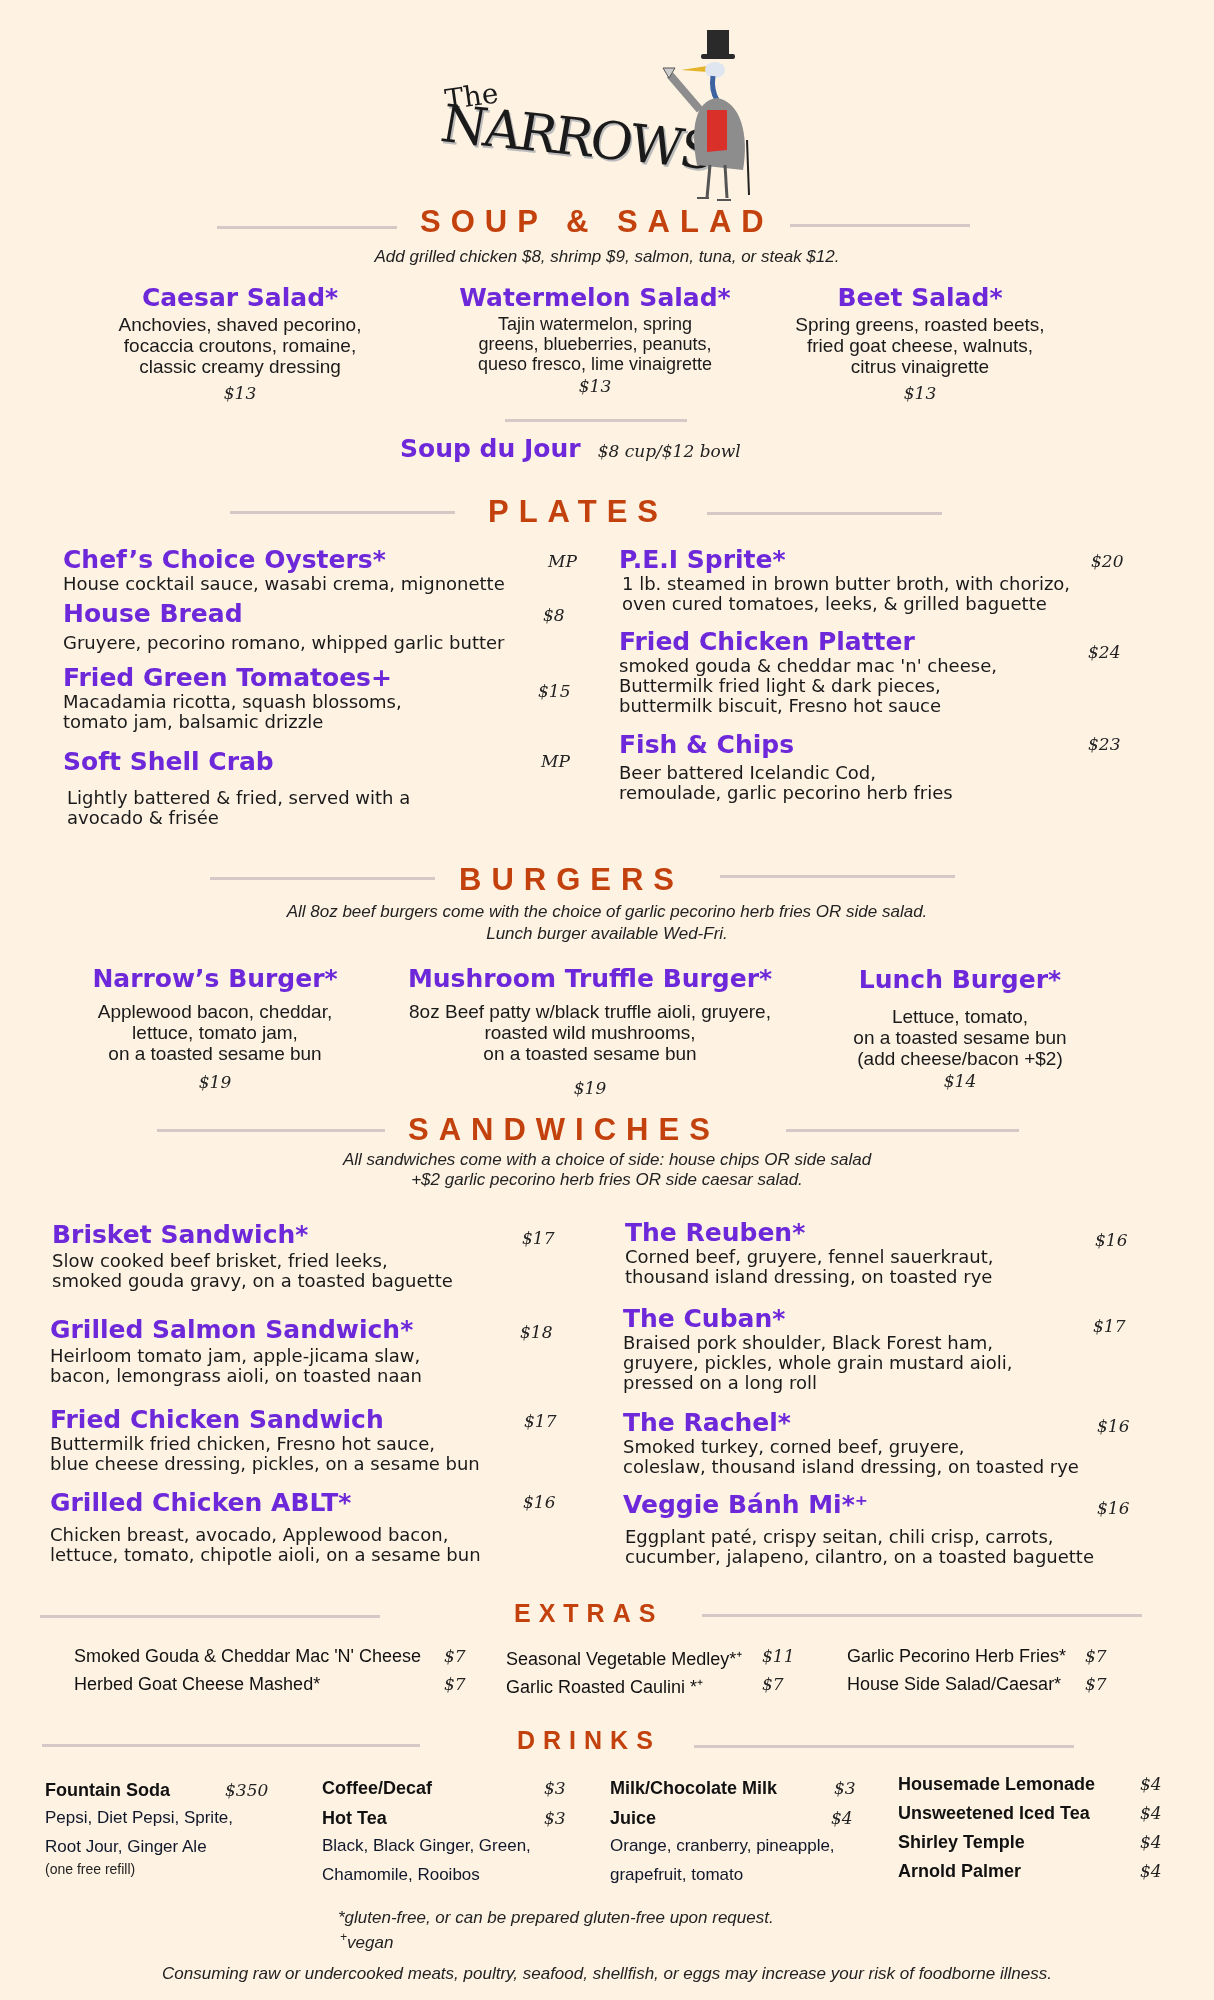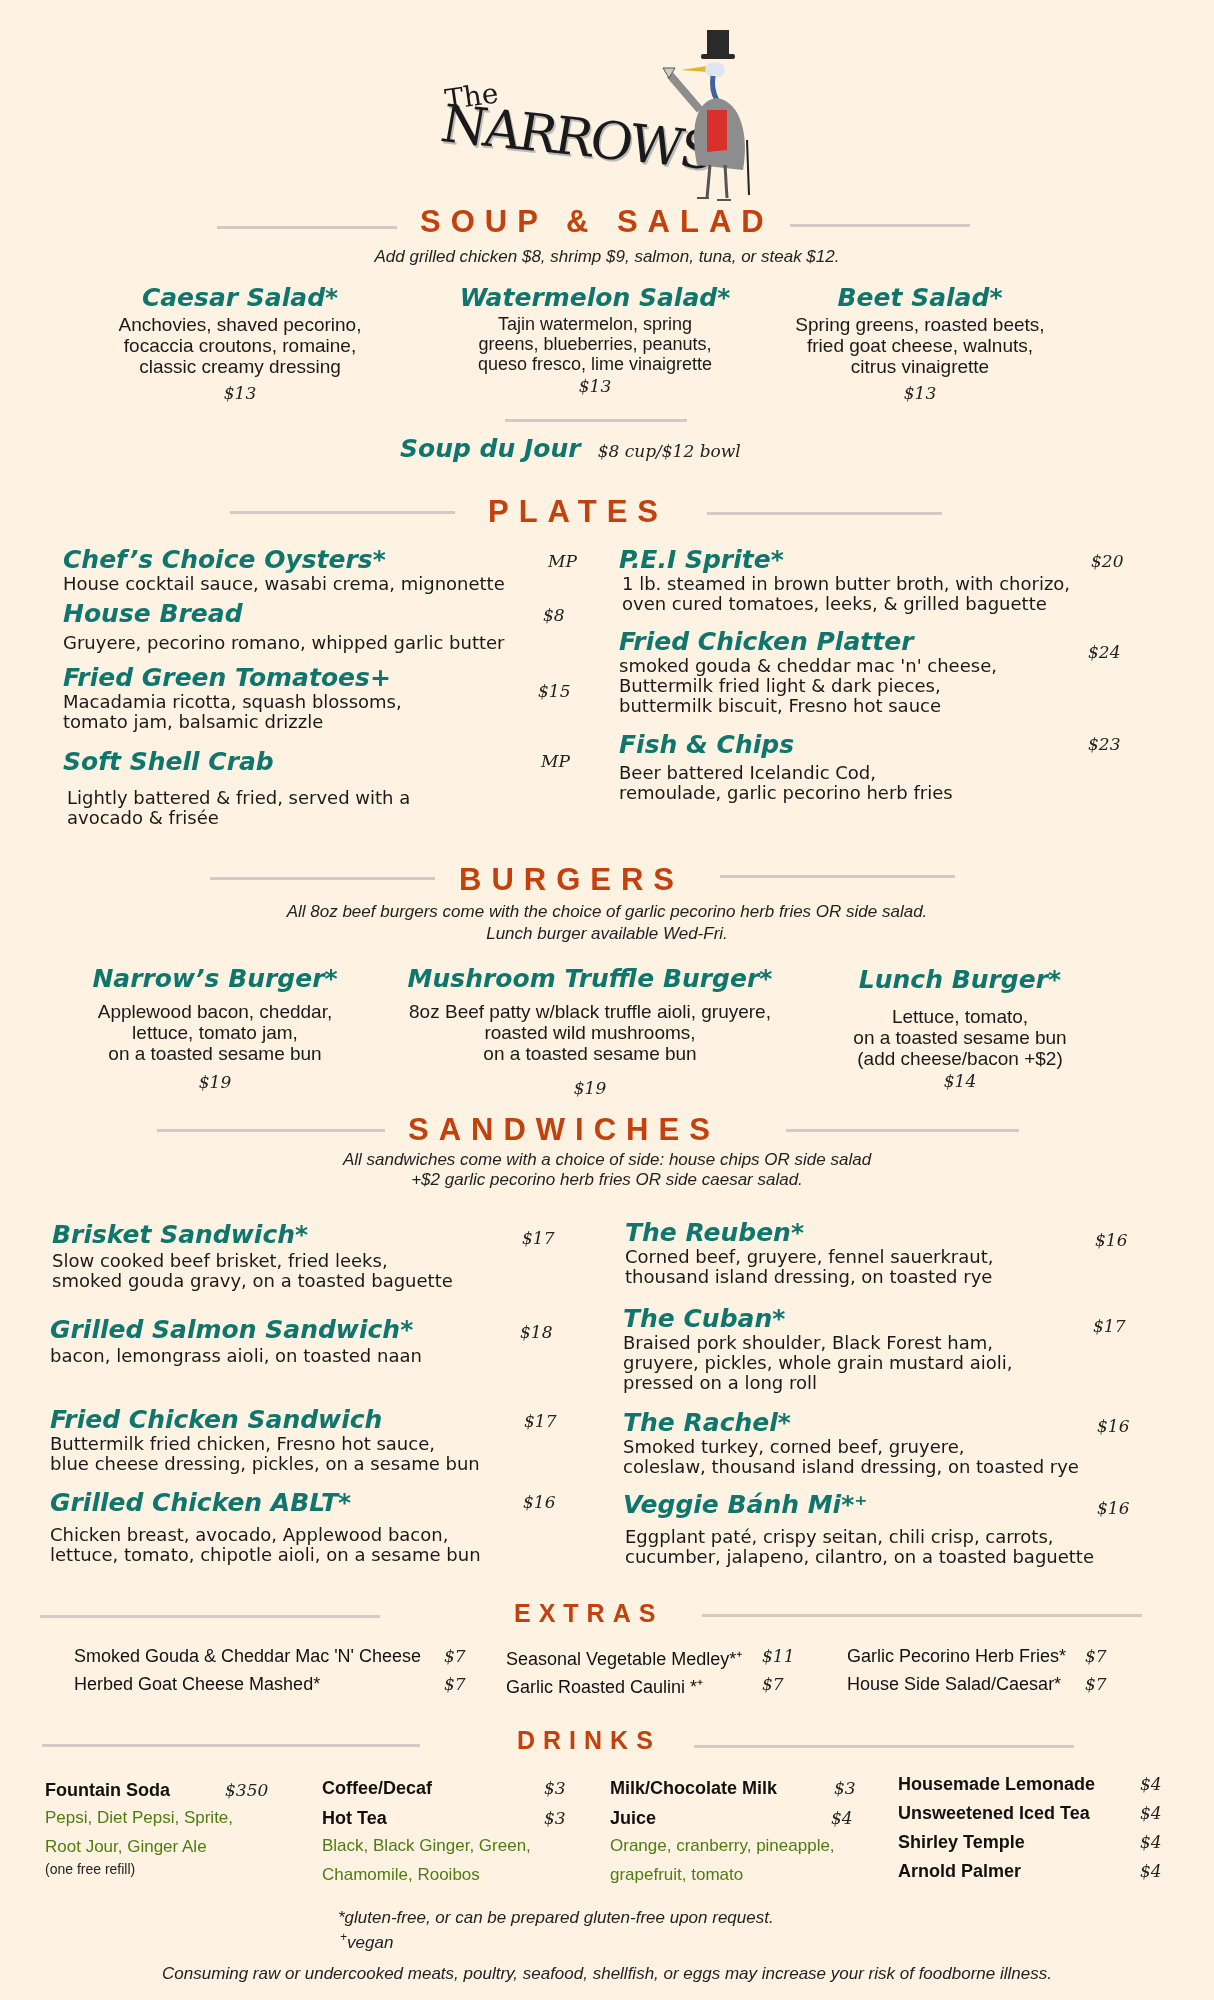--- a/index.html
+++ b/index.html
@@ -2,37 +2,37 @@
 <html><head>
 <meta charset="utf-8">
 <style>
   * { box-sizing: border-box; margin: 0; padding: 0; }
   html, body { width: 1214px; height: 2000px; background: #fef2e3; overflow: hidden; }
   body { position: relative; font-family: "DejaVu Sans", sans-serif; color: #111; }
   .abs { position: absolute; }
   .rule { position: absolute; height: 3px; background: #d6c8c6; }
   .sec-title { position: absolute; font-family: "Liberation Sans", sans-serif; font-weight: 700; font-size: 31px; letter-spacing: 10px; color: #c2410c; white-space: nowrap; }
   .note { position: absolute; font-family: "Liberation Sans", sans-serif; font-style: italic; font-size: 17px; color: #222; text-align: center; white-space: nowrap; }
-  .name { font-family: "DejaVu Sans", sans-serif; font-weight: 700; font-size: 25px; color: #0f766e; white-space: nowrap; letter-spacing: 0px; font-style: italic; }
+  .name { font-family: "DejaVu Sans", sans-serif; font-weight: 700; font-size: 25px; color: #6d28d9; white-space: nowrap; letter-spacing: 0px; }
   .desc { font-family: "DejaVu Sans", sans-serif; font-size: 18px; line-height: 20px; color: #1a1a1a; }
   .price { font-family: "DejaVu Serif", serif; font-style: italic; font-size: 17px; color: #222; white-space: nowrap; }
   .salad { position: absolute; text-align: center; }
   .salad .name { font-size: 25px; }
   .salad .desc { font-family: "Liberation Sans", sans-serif; font-size: 19px; line-height: 21px; margin-top: 2px; }
   .salad .price { display: block; margin-top: 6px; }
   .item { position: absolute; }
   .item .price { position: absolute; top: 6px; }
   .burger { position: absolute; text-align: center; }
   .burger .desc { font-family: "Liberation Sans", sans-serif; font-size: 19px; line-height: 21px; margin-top: 8px; }
   .burger .price { display: block; margin-top: 8px; }
   .xrow { position: absolute; font-family: "Liberation Sans", sans-serif; font-size: 18px; color: #111; white-space: nowrap; }
   .xrow .price { position: absolute; top: 0; font-size: 17px; }
   .drk { position: absolute; font-family: "Liberation Sans", sans-serif; white-space: nowrap; }
   .drk .dn { font-size: 18px; font-weight: 700; color: #111; }
-  .drk .dd { font-size: 17px; color: #4d7c0f; }
+  .drk .dd { font-size: 17px; color: #0f172a; }
   .drk .price { position: absolute; top: 0; font-size: 17px; }
   .logo { position: absolute; left: 430px; top: 25px; width: 350px; height: 180px; }
 </style>
 </head>
 <body>
 
 <div class="logo">
   <div class="abs" style="left:15px;top:55px;font-family:'DejaVu Serif',serif;font-size:28px;color:#1a1a1a;transform:rotate(-8deg);">The</div>
   <div class="abs" style="left:12px;top:68px;font-family:'DejaVu Serif',serif;font-size:52px;color:#1a1a1a;letter-spacing:-3px;text-shadow:2px 2px 0 #bbb;transform:rotate(6deg) skewX(-4deg);transform-origin:left center;">NARROWS</div>
   <svg class="abs" style="left:225px;top:5px;" width="110" height="175" viewBox="0 0 110 175">
@@ -196,20 +196,21 @@
   <div class="name">Brisket Sandwich*</div>
   <div class="desc" style="margin-top:2px;">
       <div>Slow cooked beef brisket, fried leeks,</div>
       <div>smoked gouda gravy, on a toasted baguette</div>
     </div>
   <span class="price" style="left:470px;top:8px;">$17</span>
 </div>
 <div class="item" style="left:50px;top:1315px;width:520px;">
   <div class="name">Grilled Salmon Sandwich*</div>
   <div class="desc" style="margin-top:2px;">
+      <div>Heirloom tomato jam, apple-jicama slaw,</div>
       <div>bacon, lemongrass aioli, on toasted naan</div>
     </div>
   <span class="price" style="left:470px;top:7px;">$18</span>
 </div>
 <div class="item" style="left:50px;top:1405px;width:520px;">
   <div class="name">Fried Chicken Sandwich</div>
   <div class="desc">
       <div>Buttermilk fried chicken, Fresno hot sauce,</div>
       <div>blue cheese dressing, pickles, on a sesame bun</div>
     </div>

